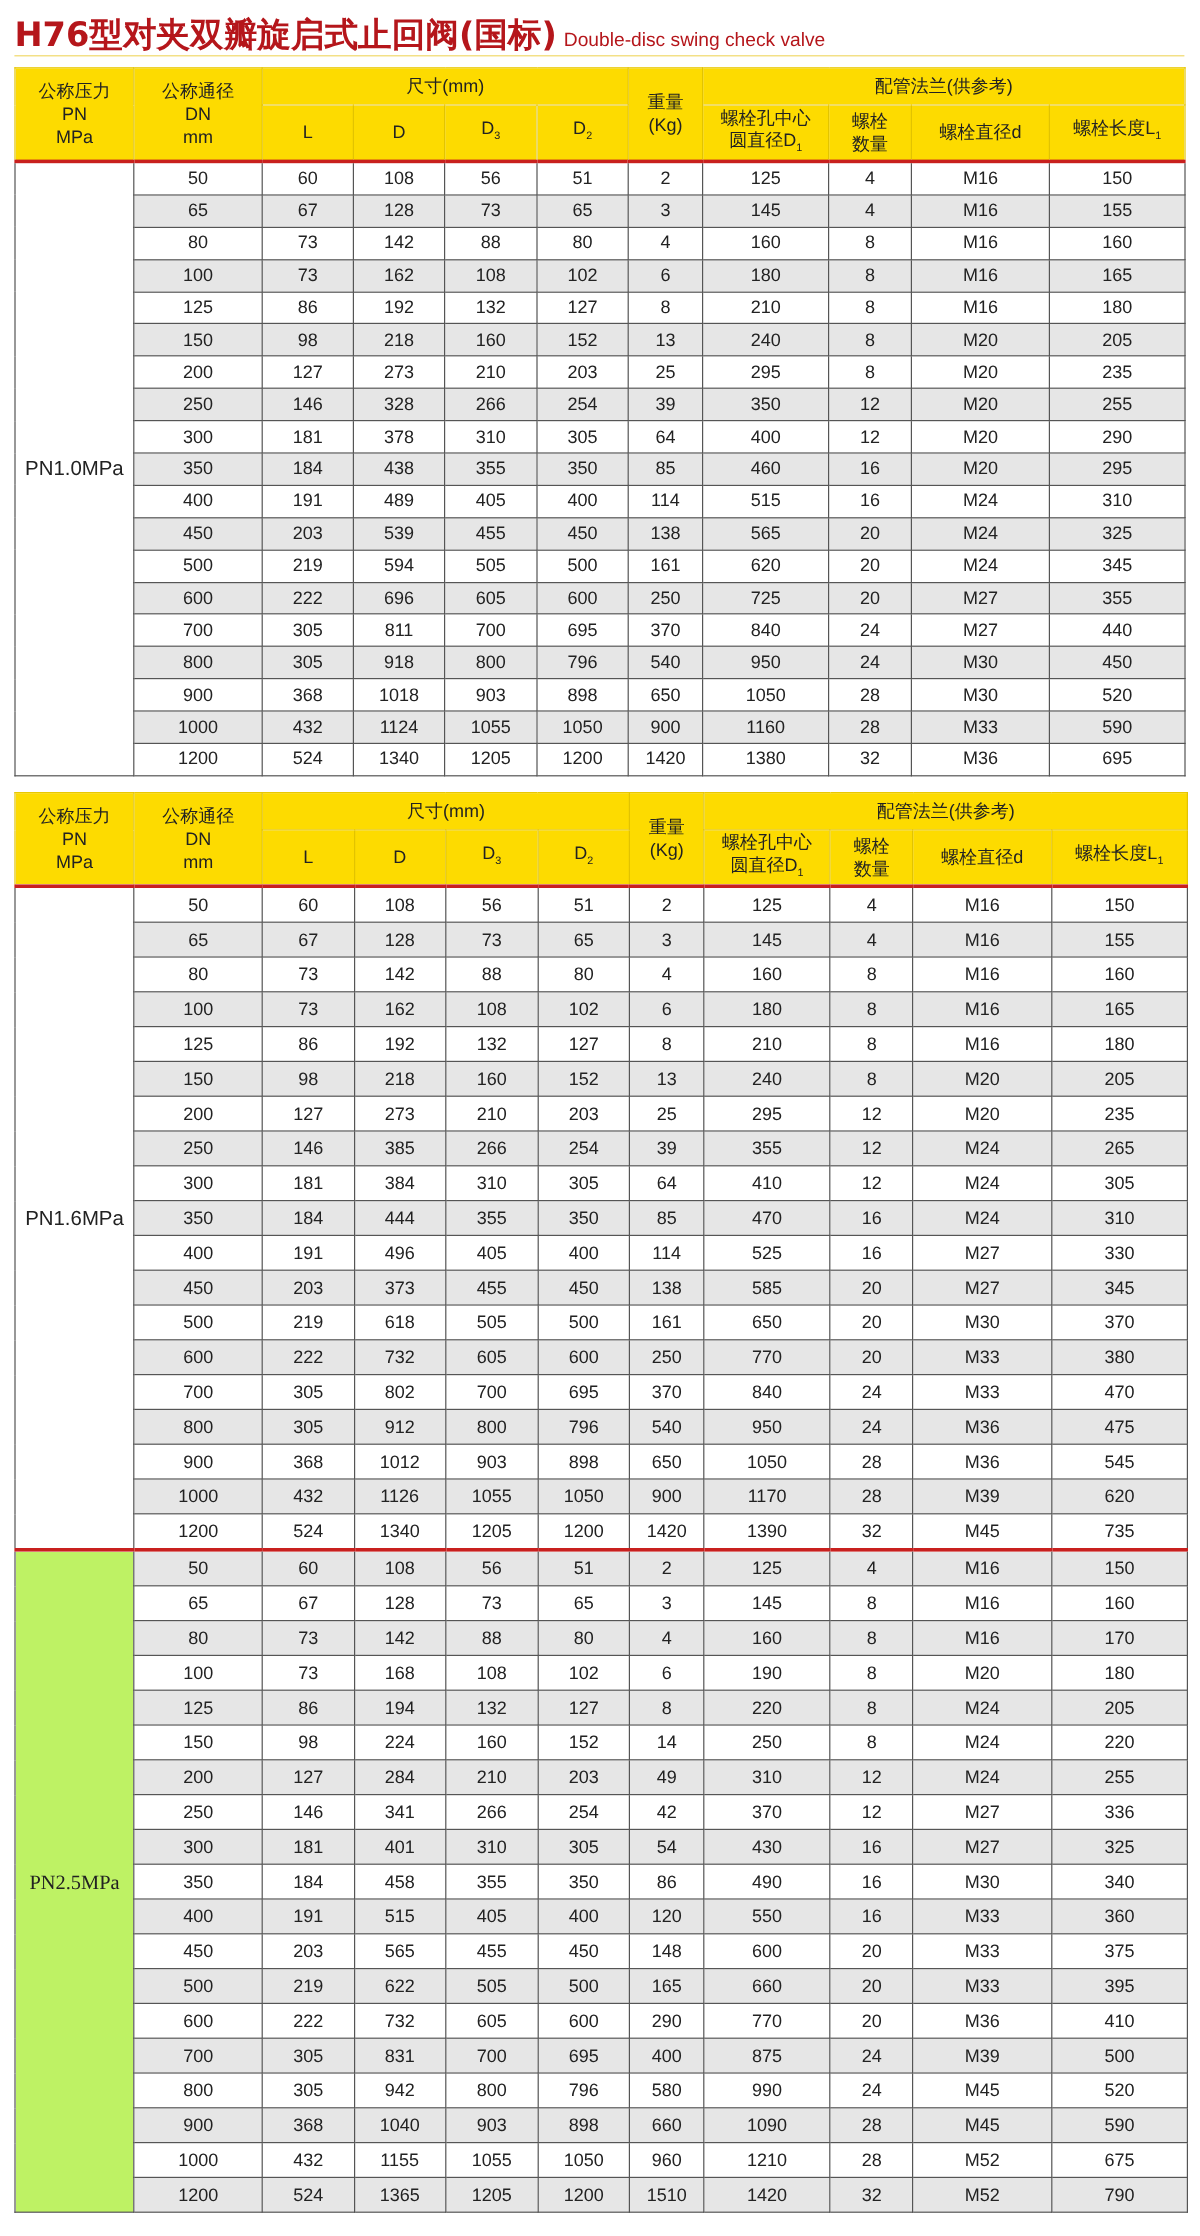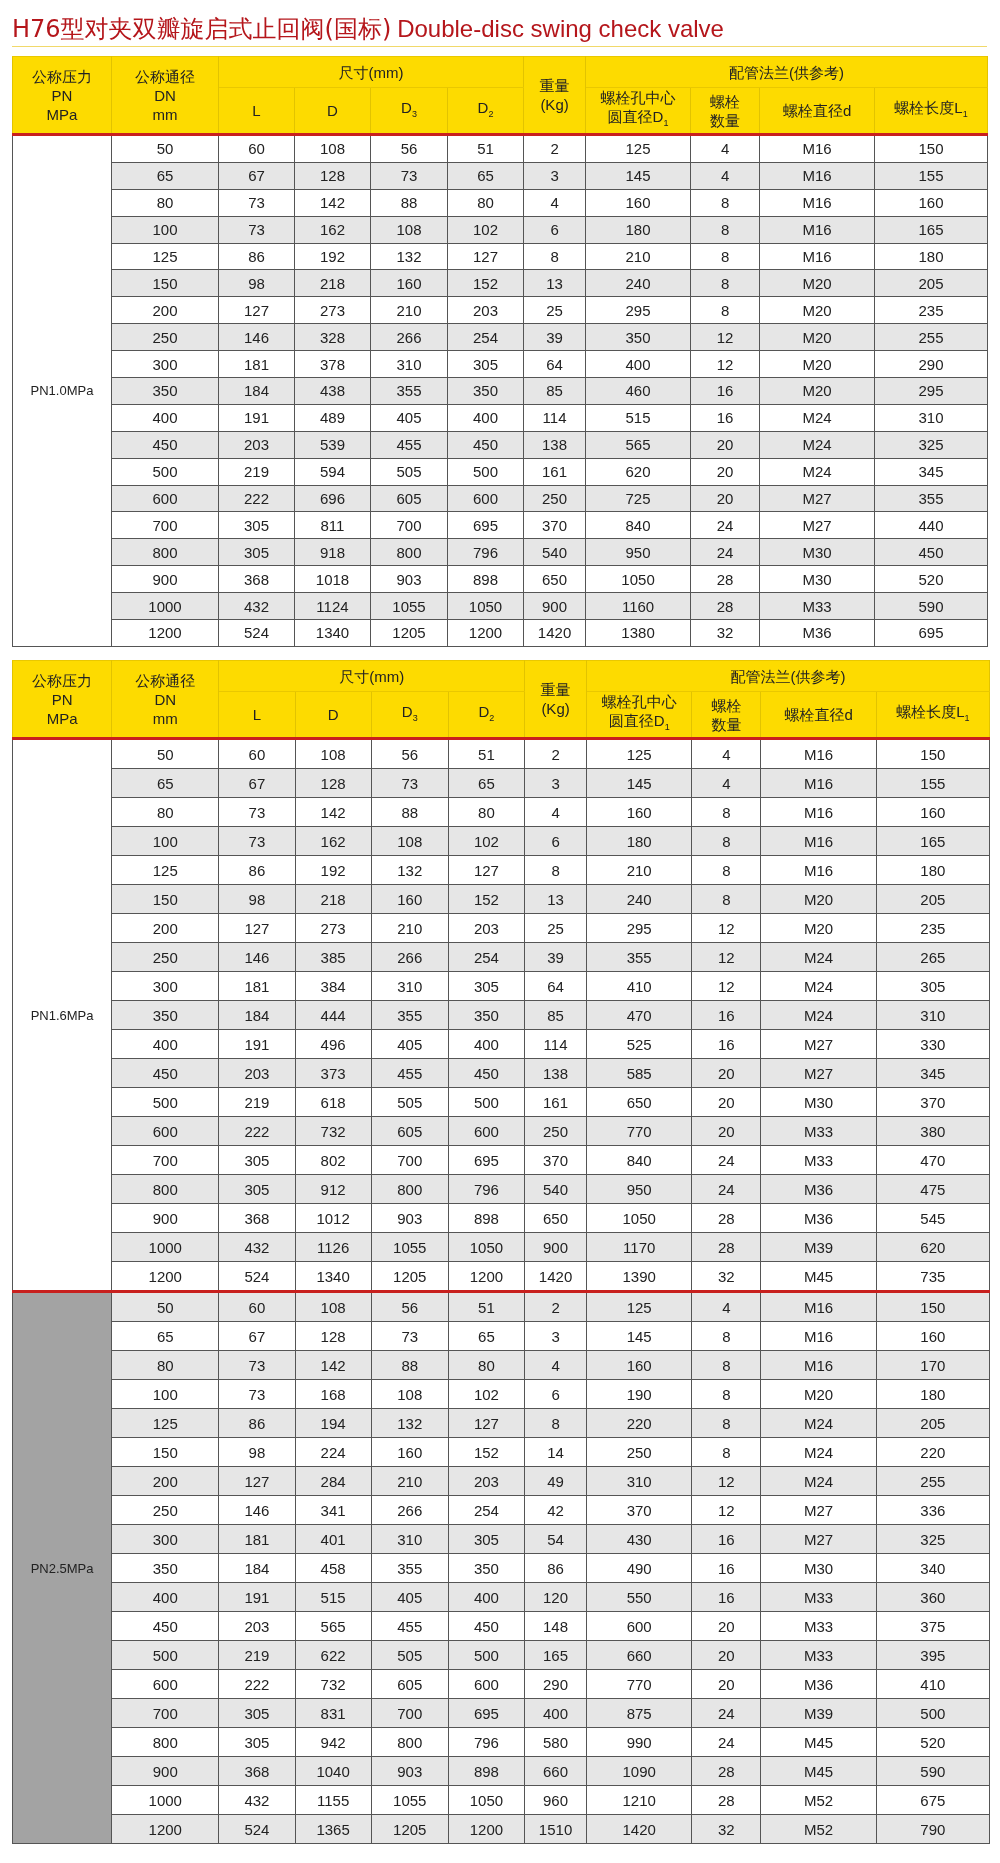--- a/index.html
+++ b/index.html
@@ -7,42 +7,42 @@
     width: 1000px; height: 1863px; position: relative; overflow: hidden;
     font-family: "Liberation Sans", "DejaVu Sans", sans-serif; color: #222;
   }
   .title-wrap {
     position: absolute; left: 12px; top: 14px; width: 975px; height: 32px;
     border-bottom: 1px solid #f1d96a;
   }
   .title {
     font-size: 21px; line-height: 30px; color: #b5161b; white-space: nowrap;
   }
-  .title .cn { font-weight: normal; font-family: "DejaVu Sans", sans-serif; font-size: 24px; }
-  .title .en { font-weight: normal; font-size: 24px; }
+  .title .cn { font-weight: bold; font-family: "DejaVu Sans", sans-serif; font-size: 28px; }
+  .title .en { font-weight: normal; font-size: 16px; }
 
   table.spec {
     position: absolute; left: 12px; border-collapse: collapse; table-layout: fixed;
     font-size: 15px; color: #222;
   }
   table.spec th, table.spec td {
     border: 1px solid #555; text-align: center; padding: 0; overflow: hidden; white-space: nowrap;
   }
   table.spec thead th {
     background: #fddb00; font-weight: normal; border-color: #e9c800; color: #222;
     font-size: 15px; line-height: 19px;
     border-left: 1px solid #e2c300; border-right: 1px solid #e2c300;
   }
   table.spec thead tr.hdr2 th { border-bottom: 3px solid #c8201e; }
   table.spec thead th.tall { border-bottom: 3px solid #c8201e; }
   table.spec tbody td { height: 26px; line-height: 26px; font-size: 15px; }
   table.spec tbody tr.alt td.v { background: #e6e6e6; }
   table.spec tbody tr.white td.v { background: #ffffff; }
-  table.spec td.pn { font-size: 13px; background: #ffffff; margin-top: 12px; }
-  table.spec td.pn.grey { background: #a3a3a3; }
+  table.spec td.pn { font-size: 17px; background: #ffffff; margin-top: 12px; }
+  table.spec td.pn.grey { background: #bef264; font-family: Liberation Serif, serif; }
   table.spec tr.section-start td { border-top: 3px solid #c8201e; }
   sub.s { font-size: 9px; vertical-align: sub; }
   #table1 { top: 56px; width: 975px; }
   #table2 { top: 660px; width: 978px; }
   #table1 tbody td { height: 25.9px; line-height: 25px; }
   #table2 tbody td { height: 28px; line-height: 27px; }
 </style>
 </head>
 <body>
 

